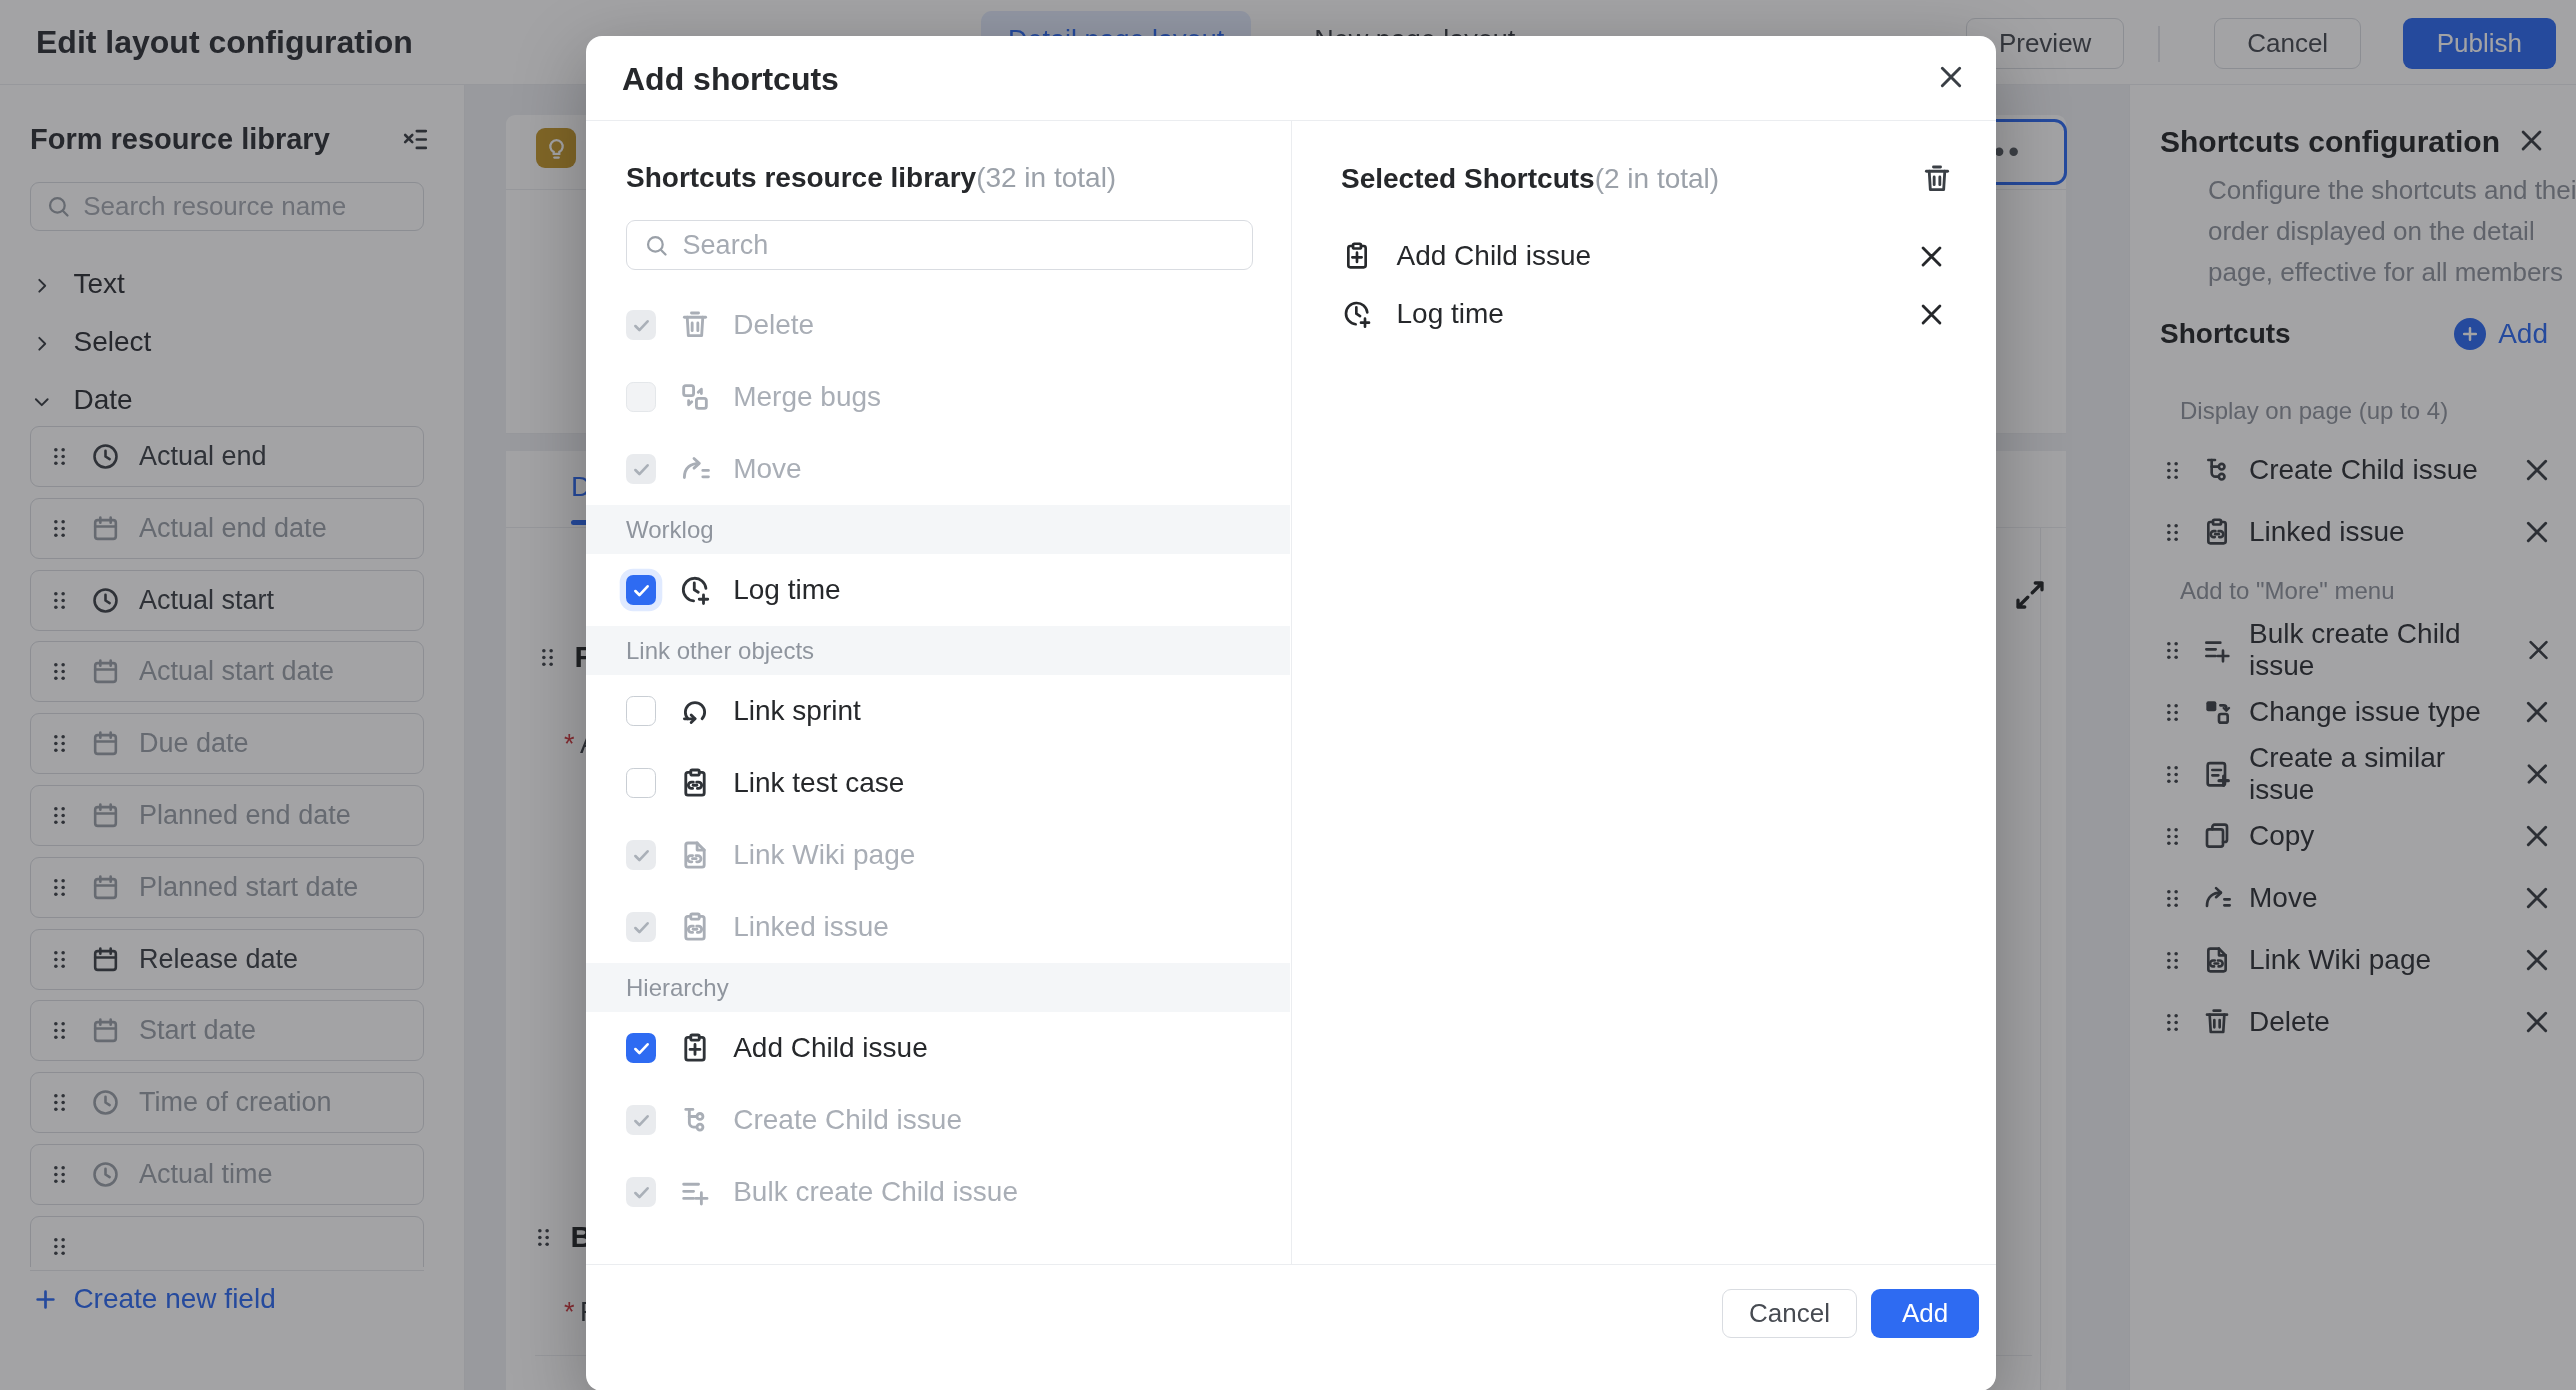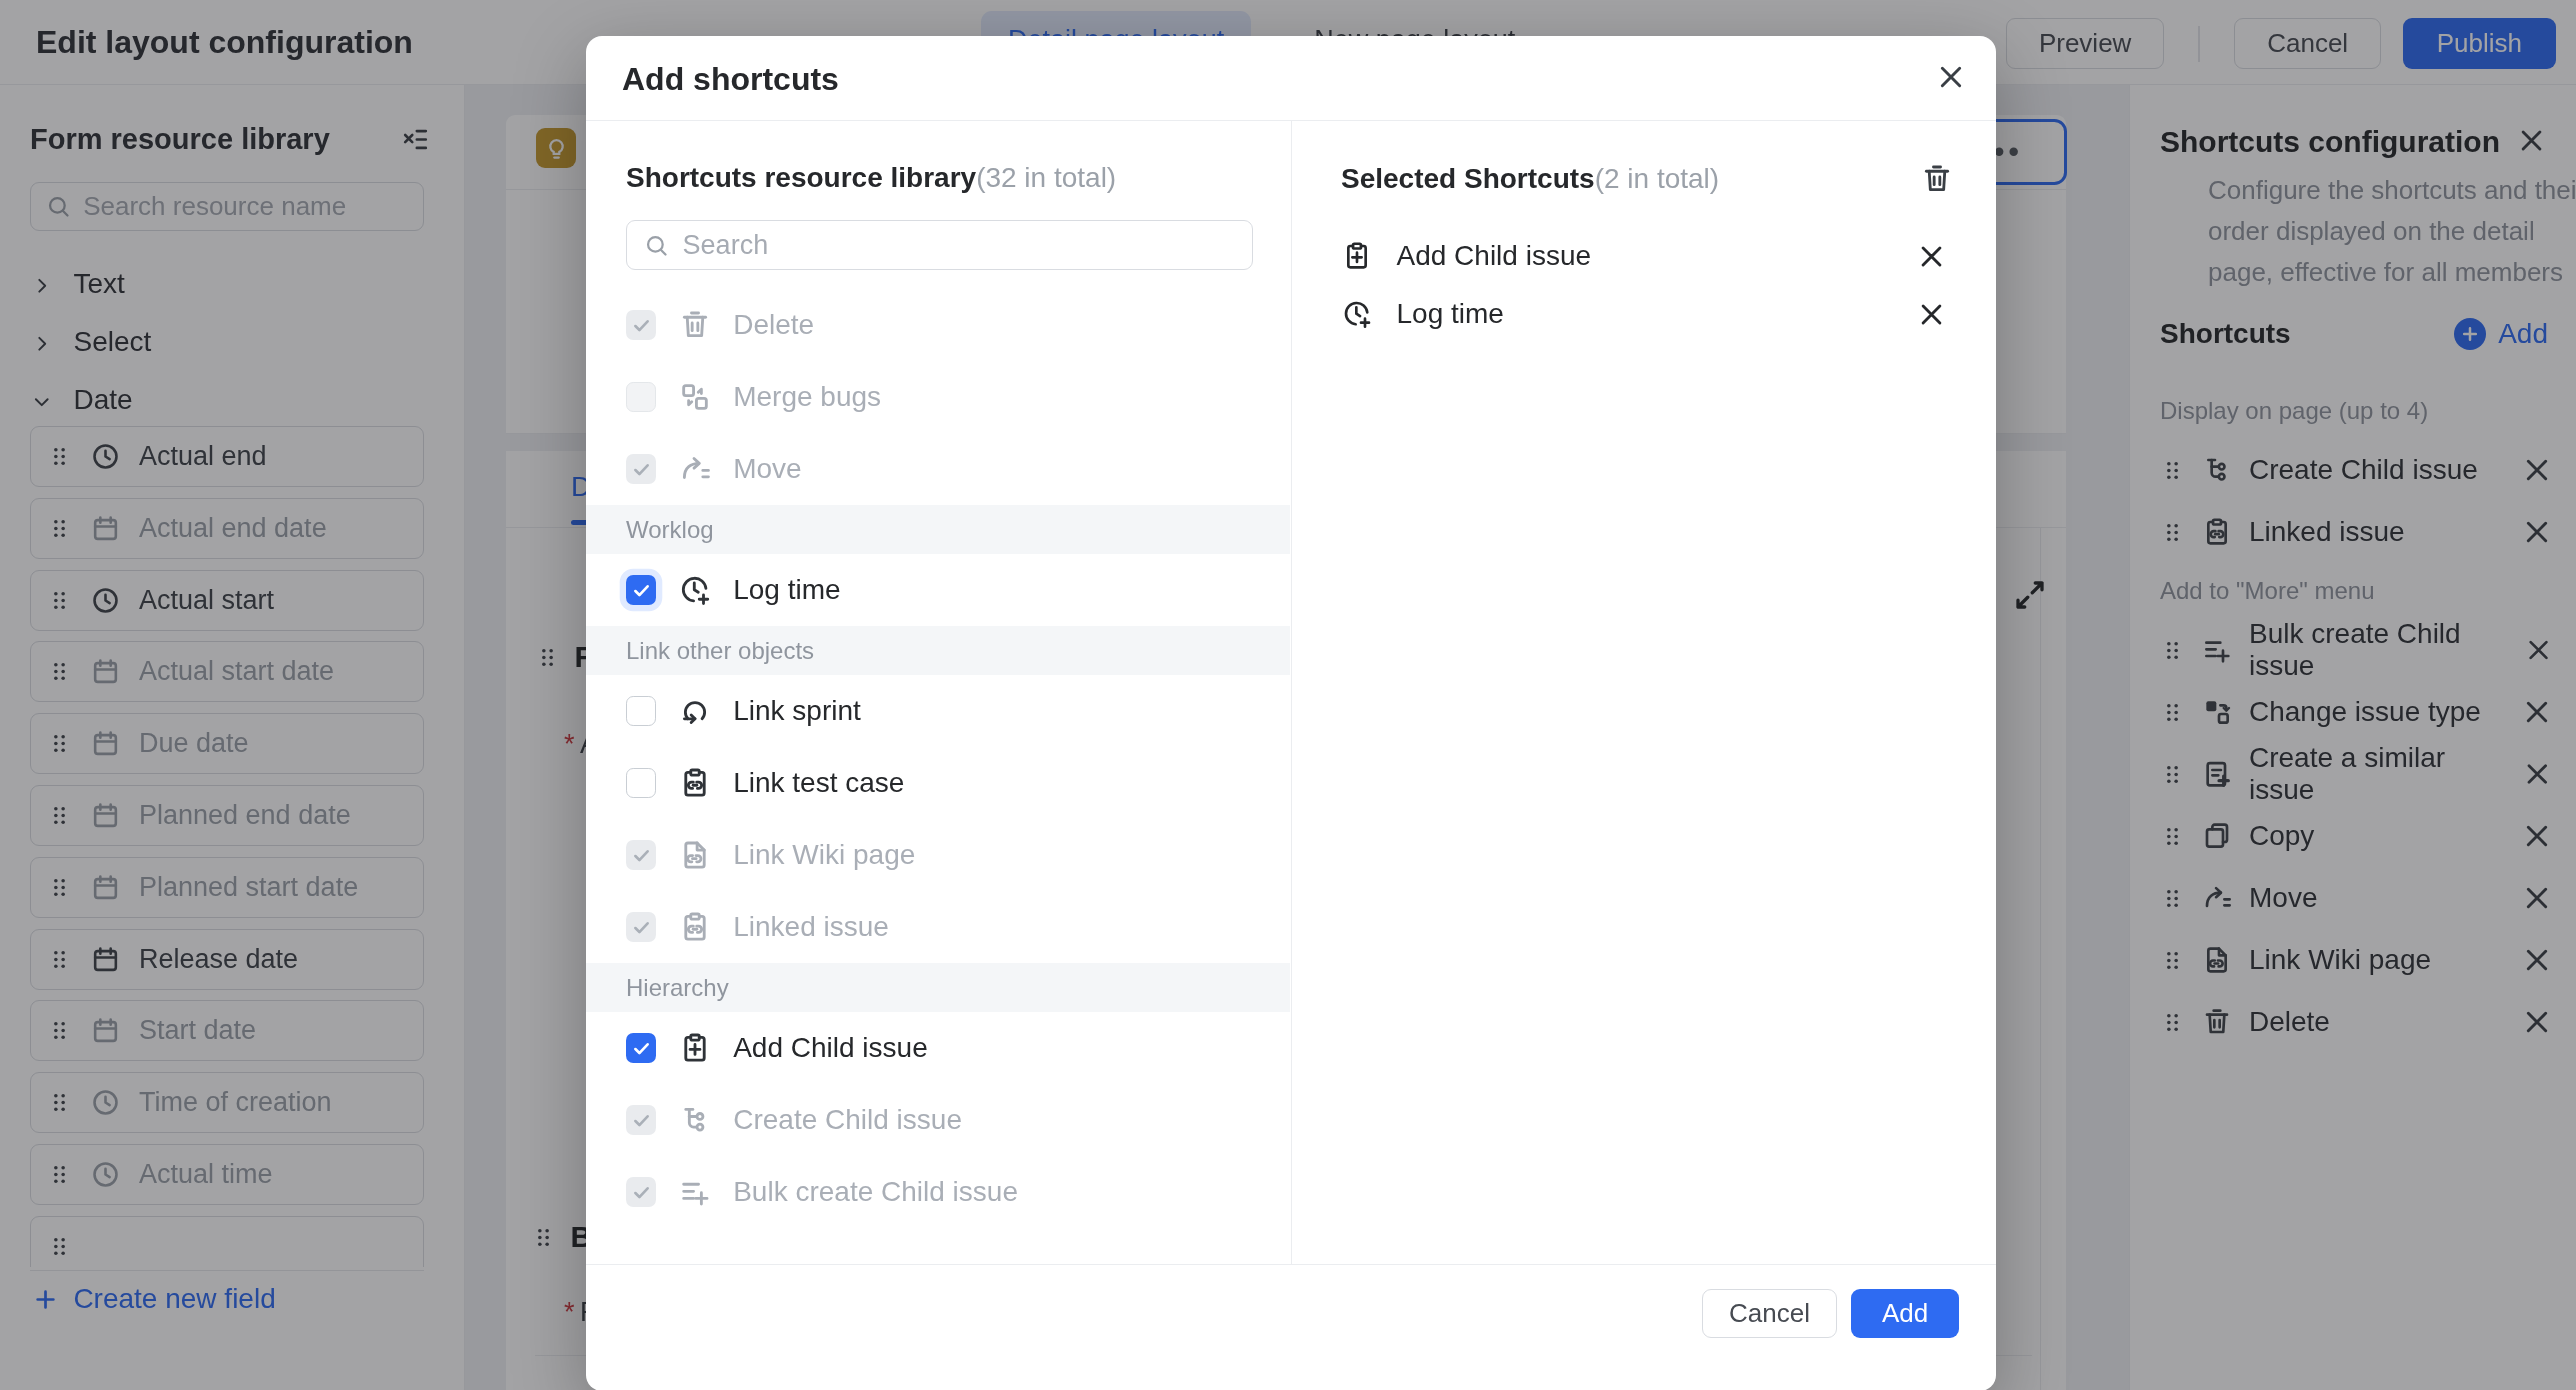--- a/index.html
+++ b/index.html
@@ -7,21 +7,21 @@
   body { font-family:"Liberation Sans", sans-serif; background:#eef0f4; }
   .stage { position:relative; width:2576px; height:1391px; overflow:hidden; background:#eef0f4; }
 
   
   .topbar { position:absolute; left:0; top:0; width:2576px; height:85px; background:#fff; border-bottom:1.8px solid #ebedf0; z-index:2; }
   .topbar-title { position:absolute; left:36px; top:23.5px; font-size:32px; font-weight:700; color:#2f3238; }
   .topbar-tabs { position:absolute; left:981px; top:10.8px; display:flex; align-items:center; gap:36px; }
   .tab-pill { padding:14.4px 27px; border-radius:10.8px; font-size:27px; color:#3a3f45; white-space:nowrap; }
   .tab-pill.active { background:#e3ecfe; color:#2e6bf2; font-weight:500; }
   .topbar-actions { position:absolute; right:20px; top:18px; display:flex; align-items:center; gap:0; }
-  .btn { height:51px; border-radius:9px; font-size:26px; display:inline-flex; align-items:center; justify-content:center; white-space:nowrap; cursor:pointer; }
+  .btn { height:51px; border-radius:9px; font-size:26px; display:inline-flex; align-items:center; justify-content:center; white-space:nowrap; cursor:pointer;margin-left:20px; }
   .btn.ghost { border:1.8px solid #d9dce1; color:#474b52; background:#fff; padding:0 32px; }
   .btn.primary { background:#2e6bf2; color:#fff; border:none; padding:0 34px; }
   .topbar-divider { width:1.8px; height:36px; background:#e3e5e9; margin:0 34px; }
   .gap28 { width:21.6px; }
 
   
   .lsb { position:absolute; left:0; top:85px; width:465px; height:1306px; background:#fff; border-right:1.8px solid #ebedf0; z-index:2; }
   .lsb-head { position:absolute; left:30px; top:34px; width:405px; display:flex; align-items:center; justify-content:space-between; }
   .lsb-title { font-size:29px; font-weight:700; color:#2f3238; }
   .icon-btn { width:40px; height:40px; display:flex; align-items:center; justify-content:center; color:#3a3f45; cursor:pointer; }
@@ -76,21 +76,21 @@
   .rsb-title { position:absolute; left:30px; top:40px; font-size:30px; font-weight:700; color:#26282b; }
   .rsb-close { position:absolute; left:386px; top:40px; color:#3a3f45; cursor:pointer; } .rsb-close svg{width:31px;height:31px;}
   .rsb-desc { position:absolute; left:30px; top:85px; width:388px; font-size:26px; line-height:41px; color:#8f959e;margin-left:48px; }
   .rsb-shortcuts-row { position:absolute; left:30px; top:233px; width:388px; display:flex; align-items:center; justify-content:space-between; }
   .rsb-shortcuts-label { font-size:28px; font-weight:700; color:#26282b; }
   .rsb-add { display:flex; align-items:center; gap:12.6px; cursor:pointer; }
   .rsb-add .pluscirc { width:32px; height:32px; border-radius:50%; background:#2e6bf2; color:#fff; display:flex; align-items:center; justify-content:center; }
   .rsb-add .pluscirc svg { width:20px; height:20px; }
   .rsb-add span { font-size:28px; color:#2e6bf2; }
   .rsb-list { position:absolute; left:30px; top:298px; width:393px; }
-  .rsb-seclabel { height:56px; display:flex; align-items:center; font-size:24px; color:#8f959e; }
+  .rsb-seclabel { height:56px; display:flex; align-items:center; font-size:24px; color:#8f959e;margin-left:20px; }
   .rsb-item { height:62px; display:flex; align-items:center; gap:16px; }
   .rsb-item .handle { width:25px; height:25px; color:#3f444a; flex:0 0 auto; cursor:grab; }
   .rsb-item .ricon { width:32px; height:32px; color:#3f444a; flex:0 0 auto; }
   .rsb-item span.lbl { font-size:28px; color:#2f3338; }
   .rsb-item .xbtn { margin-left:auto; width:32px; height:32px; color:#3a3f45; cursor:pointer; }
   .xbtn svg { width:100%; height:100%; }
 
   
   .overlay { position:absolute; inset:0; background:rgba(24,26,30,0.40); z-index:10; }
   .modal { position:absolute; left:586px; top:36px; width:1410px; height:1355px; background:#fff; border-radius:16px; z-index:20; box-shadow:0 21.6px 72px rgba(0,0,0,0.28); overflow:hidden;padding-left:44px; }

